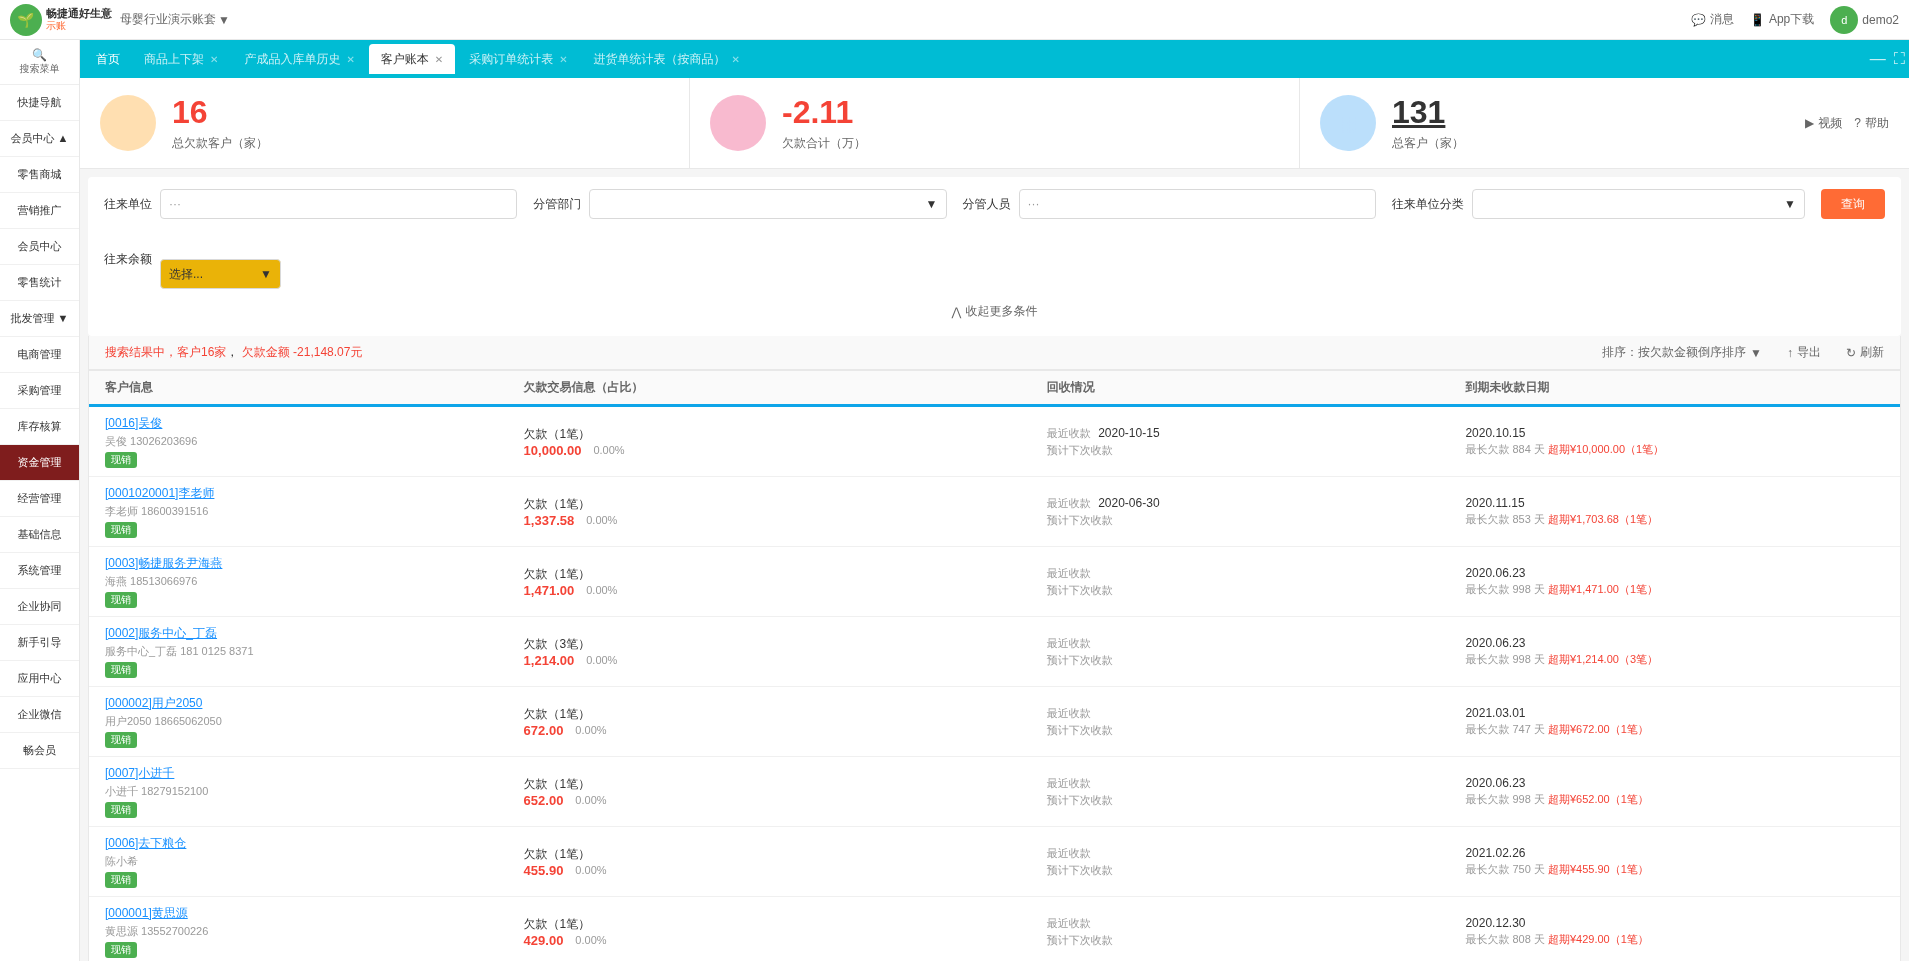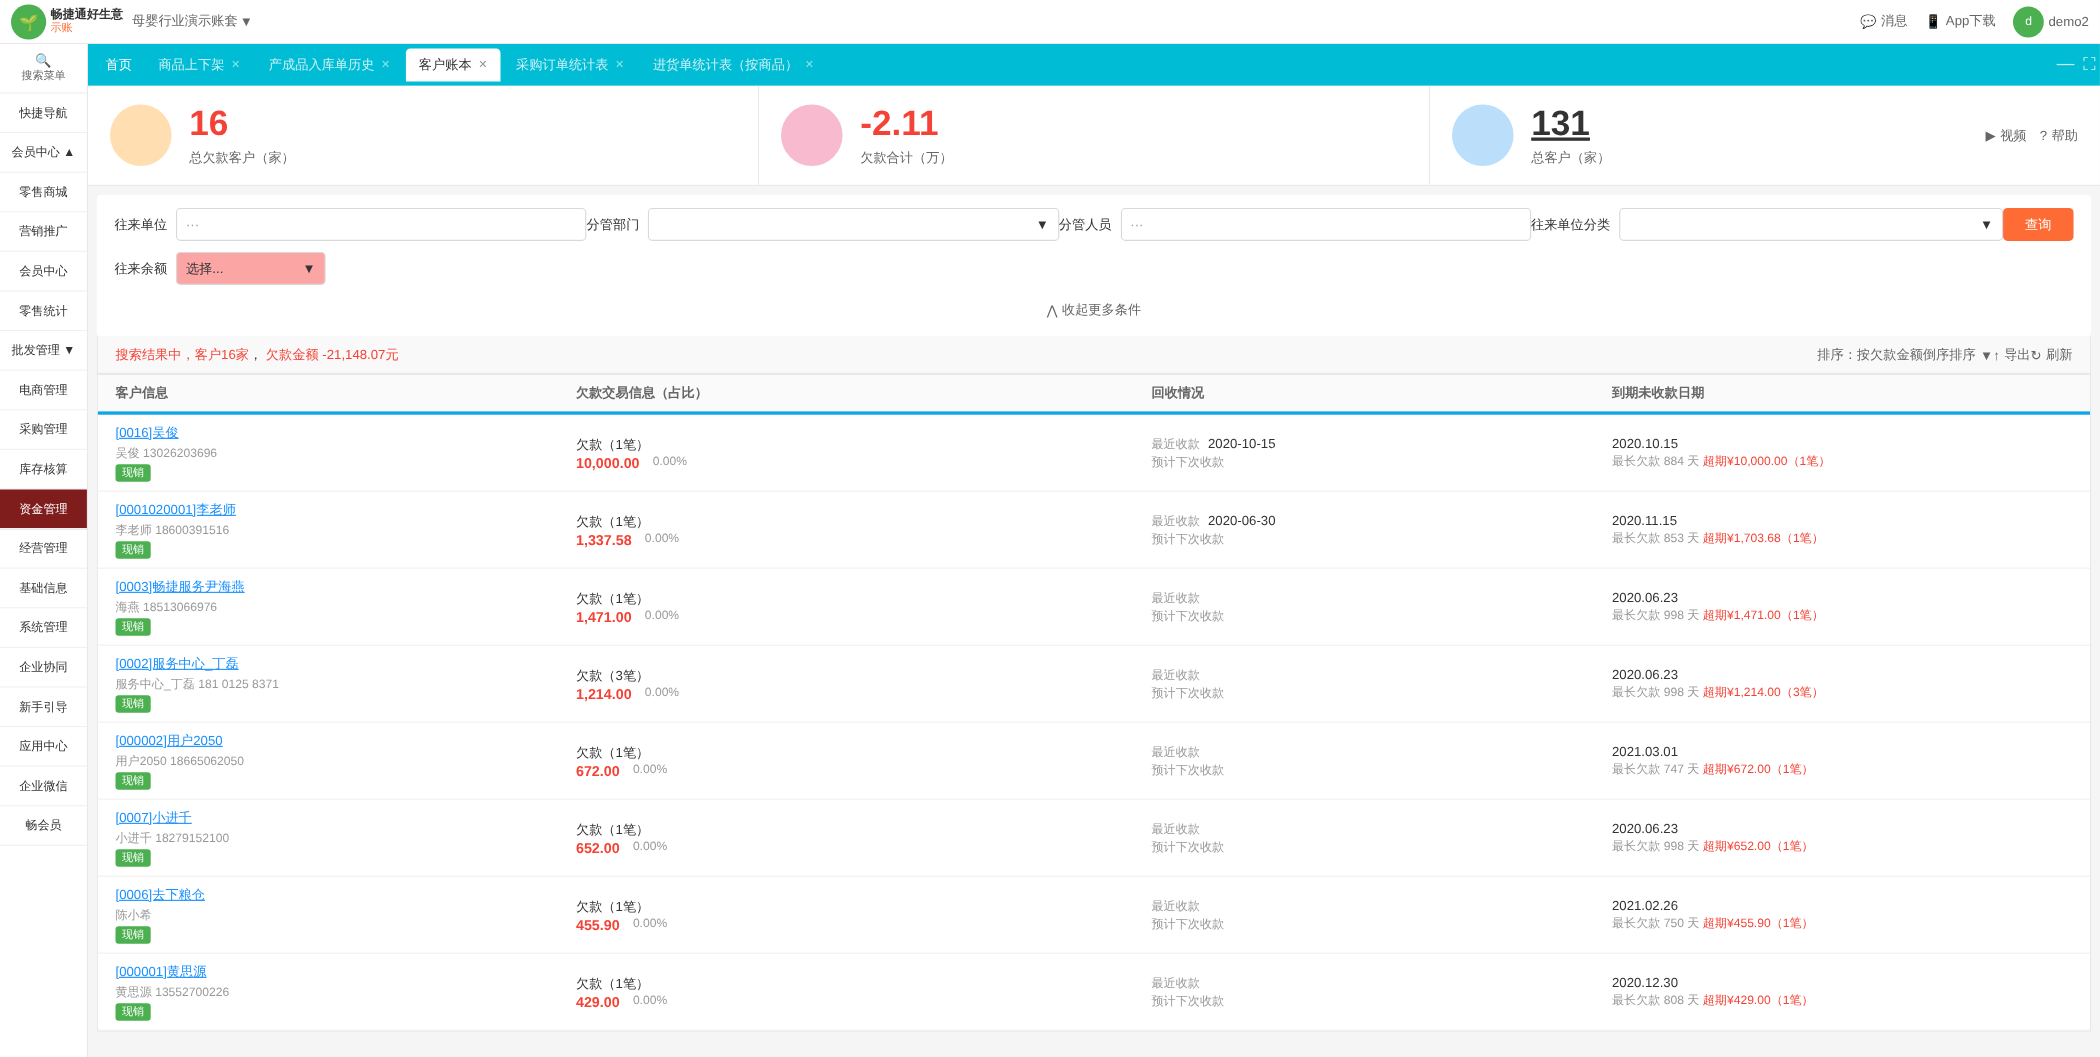--- a/index.html
+++ b/index.html
@@ -53,36 +53,36 @@
     .stat-info { display: flex; flex-direction: column; gap: 4px; }
     .stat-value { font-size: 32px; font-weight: bold; }
     .stat-value.red { color: #F44336; }
     .stat-value.dark { color: #333; font-weight: 900; text-decoration: underline; }
     .stat-label { font-size: 12px; color: #666; }
     .stat-top-right { margin-left: auto; display: flex; gap: 12px; }
     .stat-top-action { font-size: 12px; color: #666; cursor: pointer; display: flex; align-items: center; gap: 4px; }
 
     
     .filter-area { background: #fff; padding: 12px 16px; margin: 8px 8px 0 8px; border-radius: 4px; }
-    .filter-row { display: flex; align-items: center; margin-bottom: 10px; }
+    .filter-row { display: flex; align-items: center; gap: 16px; margin-bottom: 10px; }
     .filter-item { display: flex; align-items: center; gap: 8px; flex: 1; }
     .filter-label { font-size: 12px; color: #333; white-space: nowrap; }
     .filter-input { flex: 1; height: 30px; border: 1px solid #d9d9d9; border-radius: 4px; padding: 0 8px; font-size: 12px; display: flex; align-items: center; justify-content: space-between; cursor: pointer; }
     .filter-input.with-dots { color: #999; }
     .filter-select { flex: 1; height: 30px; border: 1px solid #d9d9d9; border-radius: 4px; padding: 0 8px; font-size: 12px; display: flex; align-items: center; justify-content: space-between; cursor: pointer; background: #fff; }
-    .filter-balance-select { width: 136px; height: 30px; border: 1px solid #d9d9d9; border-radius: 4px; padding: 0 8px; font-size: 12px; display: flex; align-items: center; justify-content: space-between; cursor: pointer; background: #fca5a5; }
+    .filter-balance-select { width: 121px; height: 30px; border: 1px solid #d9d9d9; border-radius: 4px; padding: 0 8px; font-size: 12px; display: flex; align-items: center; justify-content: space-between; cursor: pointer; background: #eab308; margin-top: 30px; }
     .search-btn { height: 30px; padding: 0 20px; background: #FF6B35; color: white; border: none; border-radius: 4px; font-size: 12px; cursor: pointer; white-space: nowrap; }
     .collapse-row { display: flex; justify-content: center; padding: 4px 0; }
     .collapse-btn { font-size: 12px; color: #666; cursor: pointer; display: flex; align-items: center; gap: 4px; }
 
     
     .results-bar { display: flex; align-items: center; justify-content: space-between; padding: 8px 16px; background: #f9f9f9; margin: 0 8px; border: 1px solid #e8e8e8; border-top: none; }
     .results-text { font-size: 12px; color: #333; }
     .results-text span { color: #F44336; }
-    .results-actions { display: flex; align-items: center; gap: 0; font-size: 12px; color: #666; }
+    .results-actions { display: flex; align-items: center; gap: 25px; font-size: 12px; color: #666; }
     .results-action { cursor: pointer; display: flex; align-items: center; gap: 4px; }
 
     
     .table-container { margin: 0 8px 8px 8px; background: #fff; border: 1px solid #e8e8e8; }
     .table-header { display: flex; background: #fafafa; border-bottom: 3px solid #0ea5e9; padding: 8px 16px; font-size: 12px; font-weight: bold; color: #666; }
     .col-customer { flex: 2; }
     .col-debt { flex: 2.5; }
     .col-return { flex: 2; }
     .col-date { flex: 2; }
 

